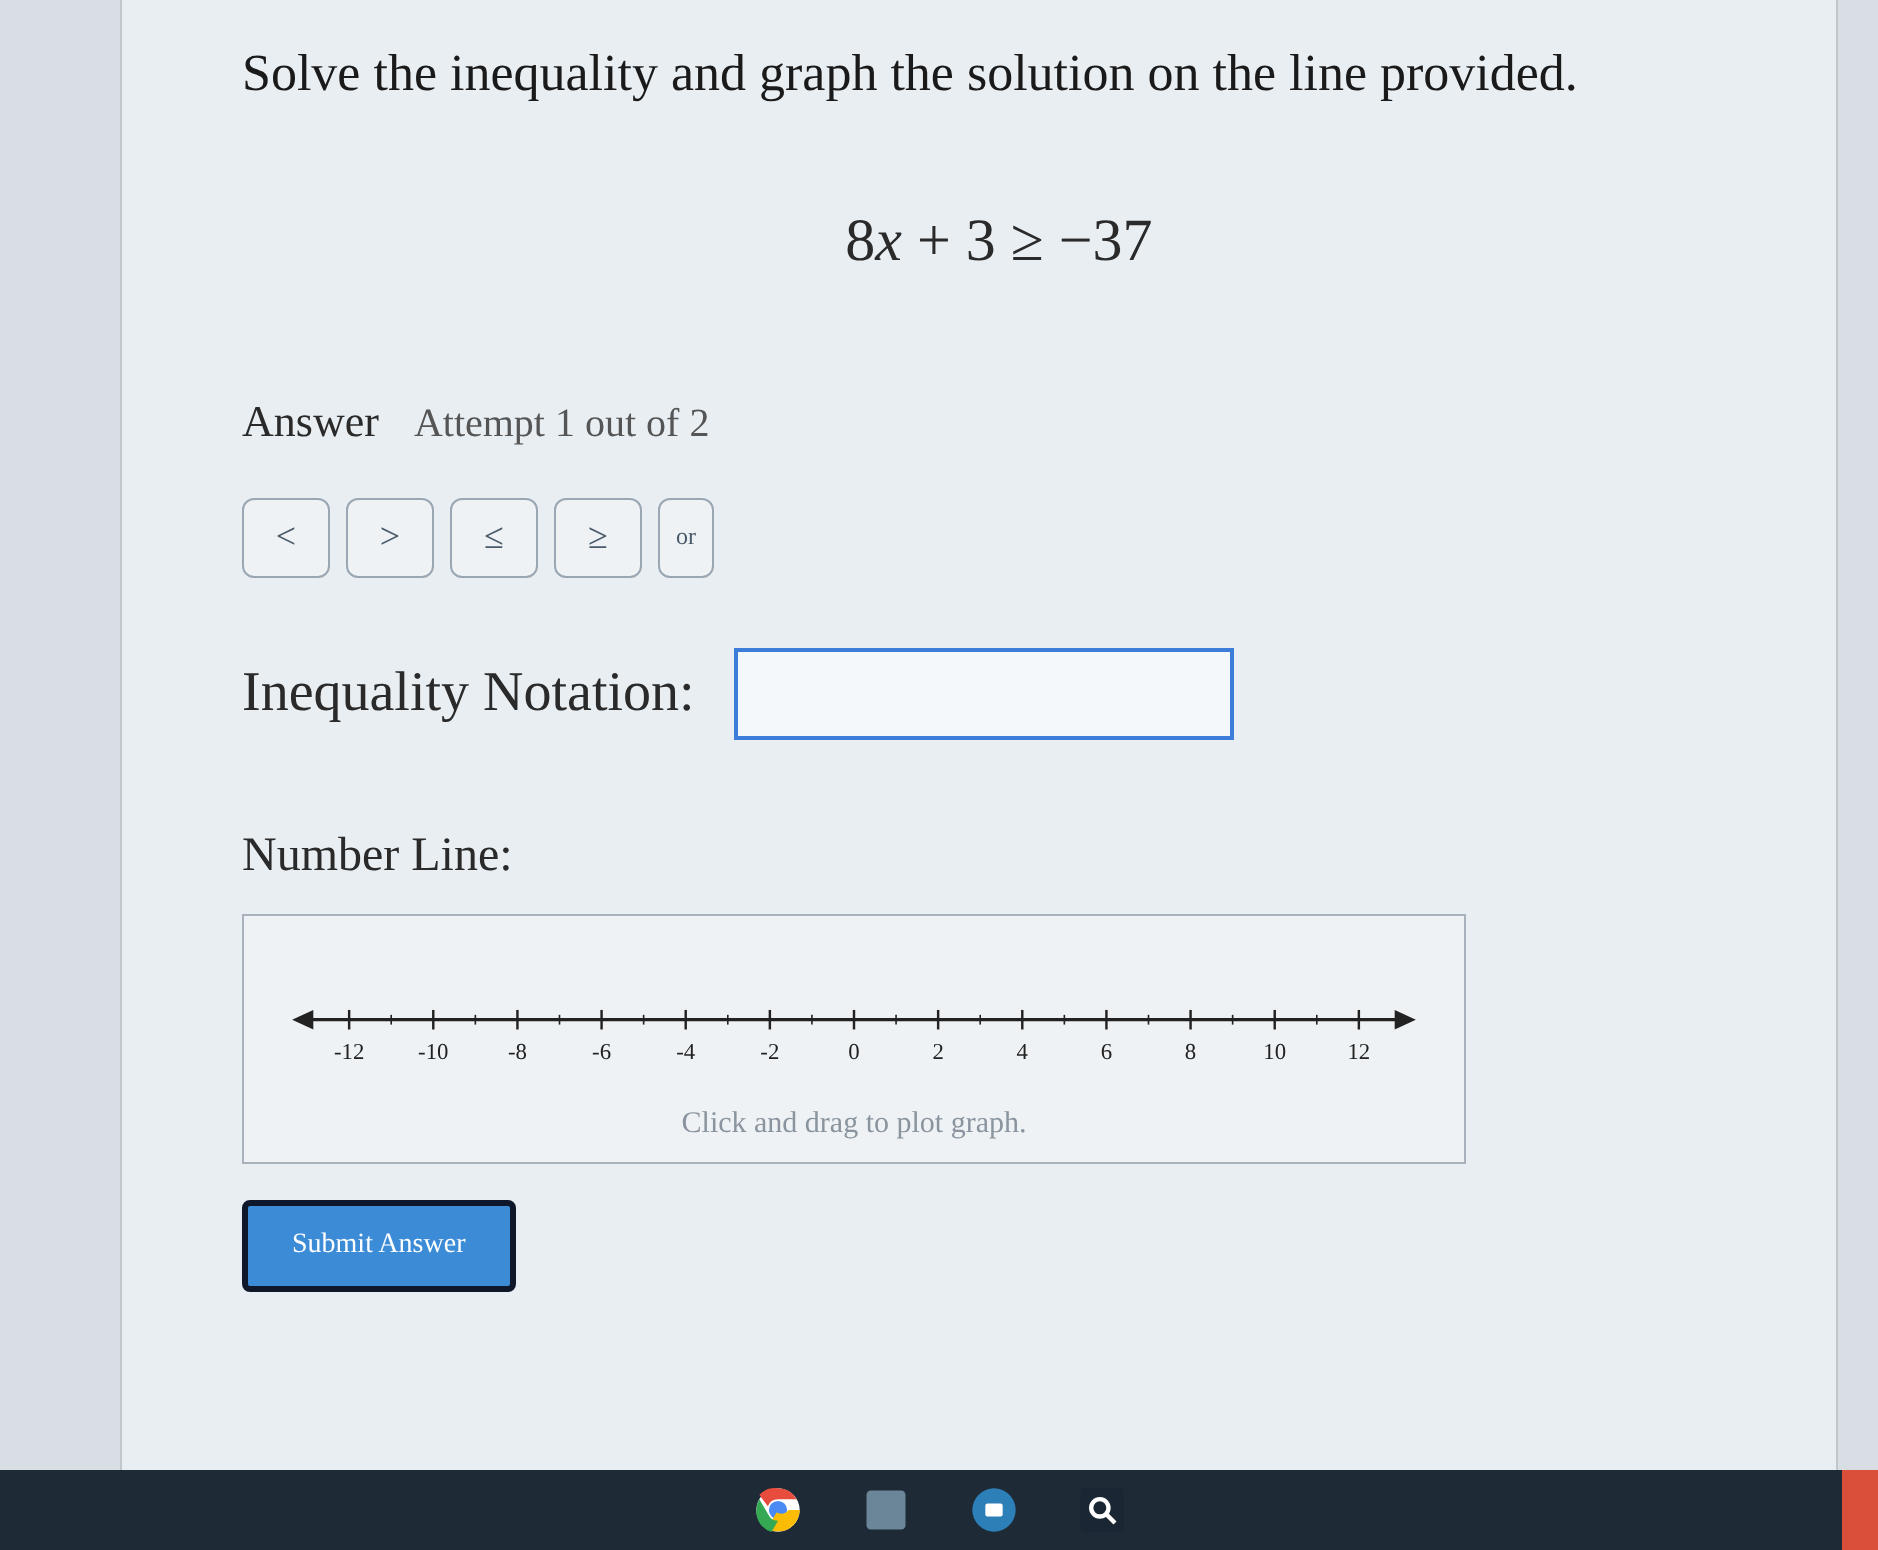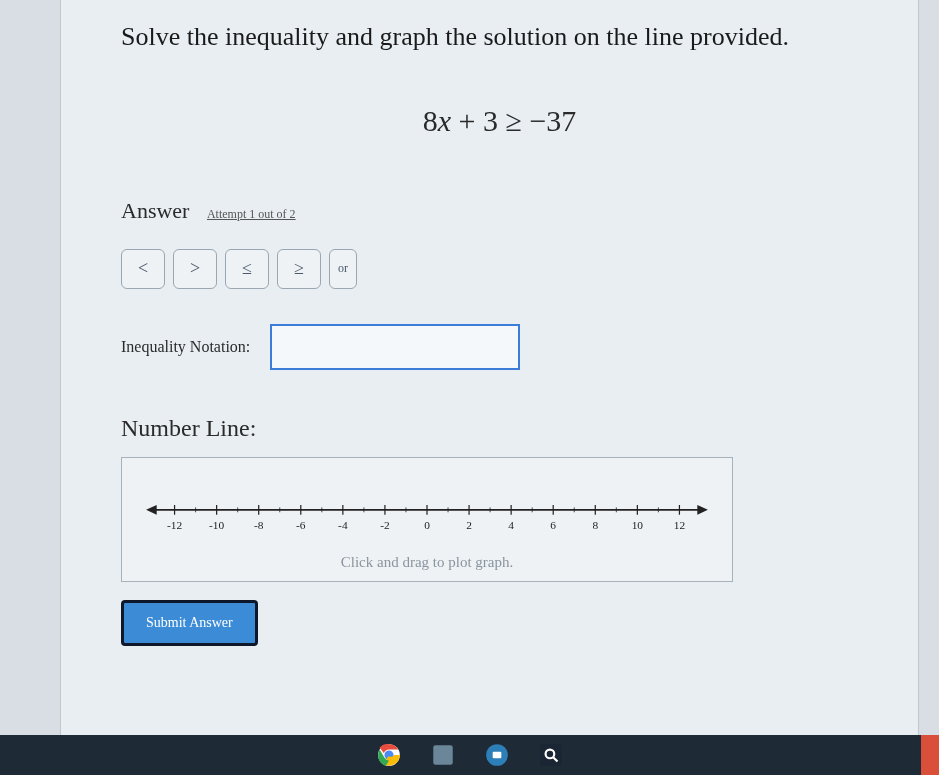--- a/index.html
+++ b/index.html
@@ -32,39 +32,39 @@
     text-align: center;
     margin: 0 auto 60px auto;
     font-family: 'Cambria Math', Georgia, serif;
   }
   .equation .x { font-style: italic; }
   .answer-row {
     font-size: 22px;
     margin-bottom: 25px;
   }
   .answer-row .bold { font-weight: normal; }
-  .answer-row .attempt { font-size: 12px; color: #555; margin-left: 12px; text-decoration: underline; }
+  .answer-row .attempt { font-size: 20px; color: #555; margin-left: 12px; }
   .op-buttons { display: flex; gap: 8px; margin-bottom: 35px; }
   .op-btn {
     width: 44px; height: 40px;
     border: 1px solid #9aa7b2;
     border-radius: 6px;
     background: #eef2f5;
     color: #4a5a6a;
     font-size: 18px;
     display: flex; align-items: center; justify-content: center;
     cursor: pointer;
     font-family: Georgia, serif;
   }
   .op-btn.wide { width: 28px; font-size: 12px; }
   .notation-row {
     display: flex; align-items: center; gap: 20px;
     margin-bottom: 45px;
   }
-  .notation-row .label { font-size: 16px; text-align: center; }
+  .notation-row .label { font-size: 28px; text-align: center; }
   .notation-input {
     width: 250px; height: 46px;
     border: 2px solid #3b7dd8;
     background: #f5f8fb;
   }
   .numline-label { font-size: 24px; margin-bottom: 15px; font-family: Liberation Serif, serif; }
   .numline-box {
     border: 1px solid #a8b2bc;
     background: #eef2f5;
     padding: 30px 20px 10px 20px;

